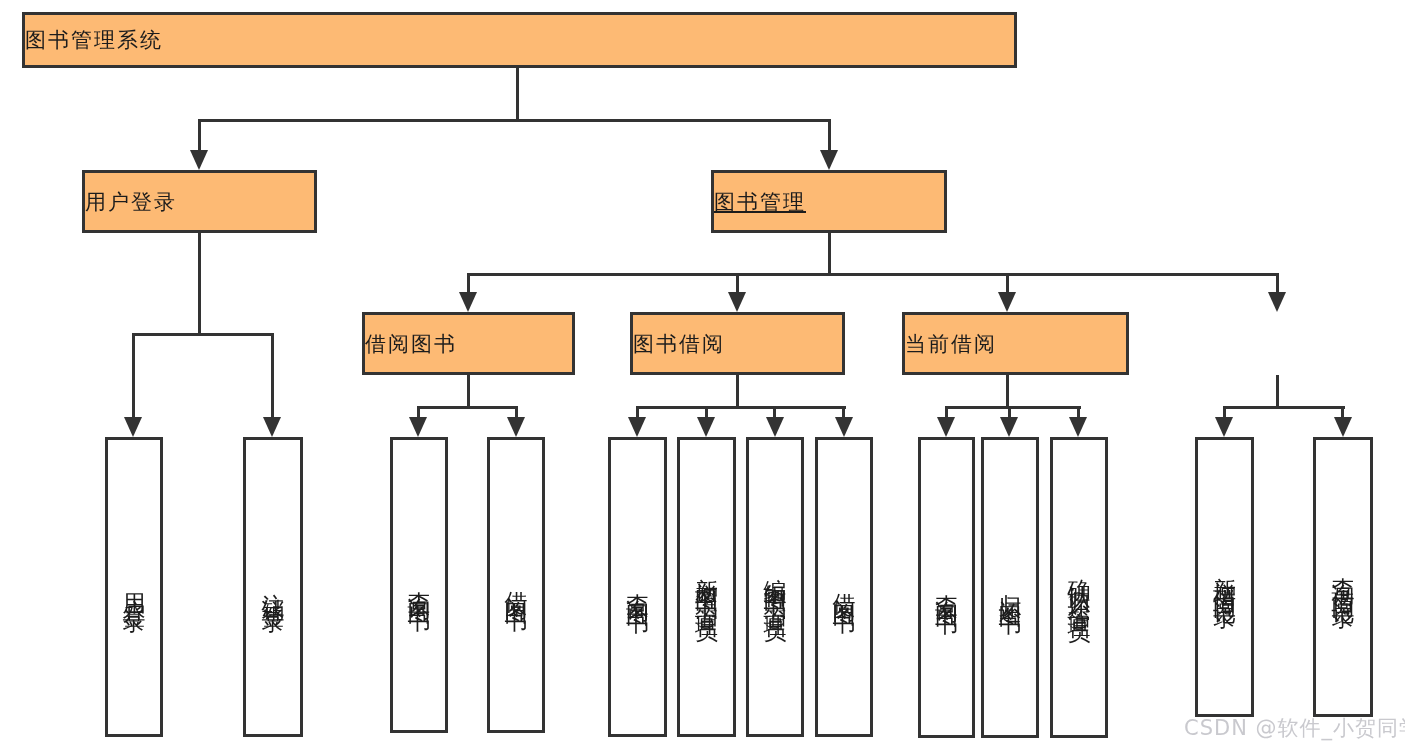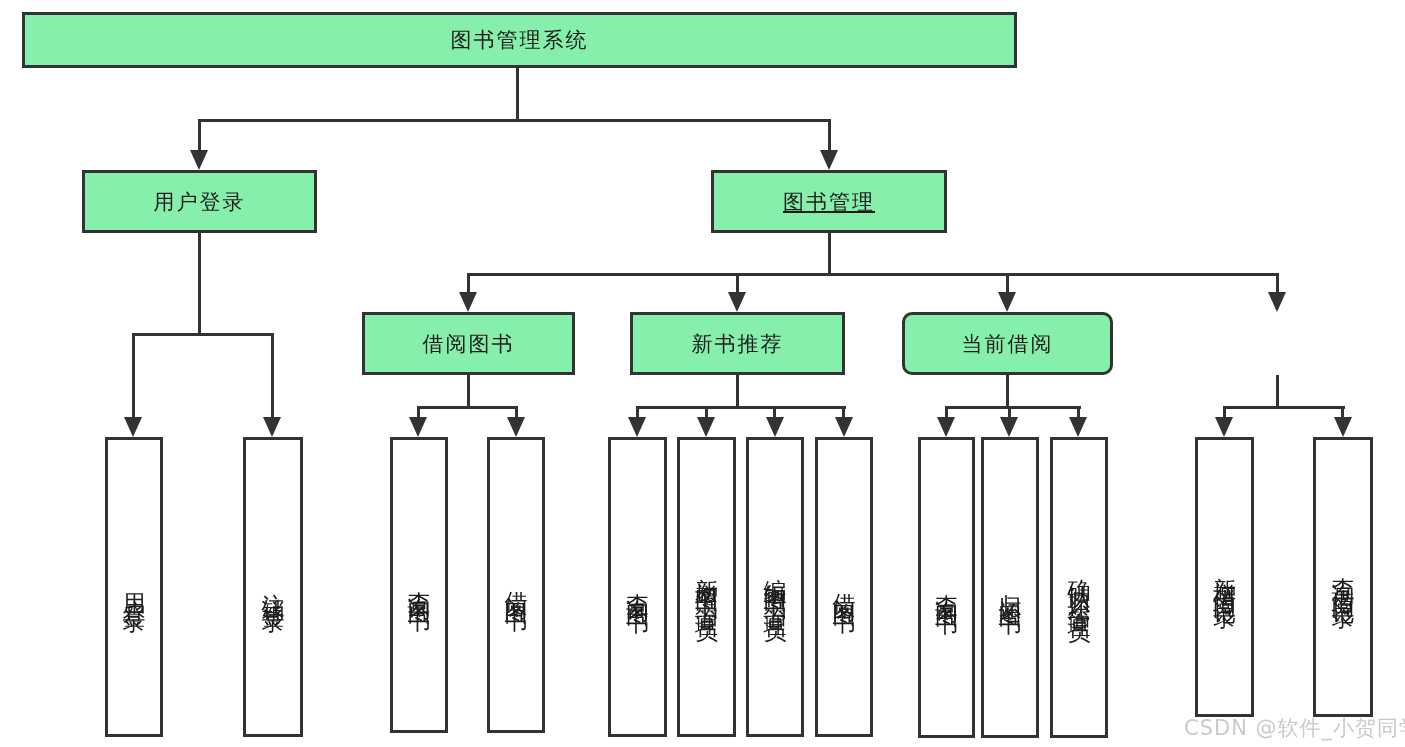--- a/index.html
+++ b/index.html
@@ -1,22 +1,22 @@
 <!DOCTYPE html>
 <html><head>
 <meta charset="utf-8">
 <style>
   html,body{margin:0;padding:0;background:#fff;}
   .canvas{
     position:relative;width:1405px;height:747px;background:#ffffff;
     font-family:"DejaVu Sans","Liberation Sans",sans-serif;overflow:hidden;
   }
   .hbox{
-    position:absolute;box-sizing:border-box;border:3px solid #333;background:#86efac;
-    display:flex;align-items:center;justify-content:center;
+    position:absolute;box-sizing:border-box;border:3px solid #333;background:#fdba74;
+    display:flex;align-items:center;justify-content:flex-start;
     font-size:21px;color:#1c1c1c;letter-spacing:2px;white-space:nowrap;
   }
   .vbox{
     position:absolute;box-sizing:border-box;border:3px solid #333;background:#fff;
     display:flex;align-items:center;justify-content:center;
   }
   .vbox .vtext{
     writing-mode:vertical-rl;text-orientation:mixed;
     font-size:23px;color:#1c1c1c;letter-spacing:6px;line-height:1;
   }
@@ -44,23 +44,23 @@
     <span>用户登录</span>
   </div>
   <div class="hbox" style="left:711px;top:170px;width:236px;height:63px;text-decoration:underline;">
     <span>图书管理</span>
   </div>
 
   <div class="hbox" style="left:362px;top:312px;width:213px;height:63px;">
     <span>借阅图书</span>
   </div>
   <div class="hbox" style="left:630px;top:312px;width:215px;height:63px;">
-    <span>新书推荐</span>
+    <span>图书借阅</span>
   </div>
-  <div class="hbox" style="left:902px;top:312px;width:211px;height:63px;border-radius:10px;">
+  <div class="hbox" style="left:902px;top:312px;width:227px;height:63px;">
     <span>当前借阅</span>
   </div>
 
   <div class="vbox" style="left:105px;top:437px;width:58px;height:300px;">
     <span class="vtext">用户登录</span>
   </div>
   <div class="vbox" style="left:243px;top:437px;width:60px;height:300px;">
     <span class="vtext">注销登录</span>
   </div>
 

